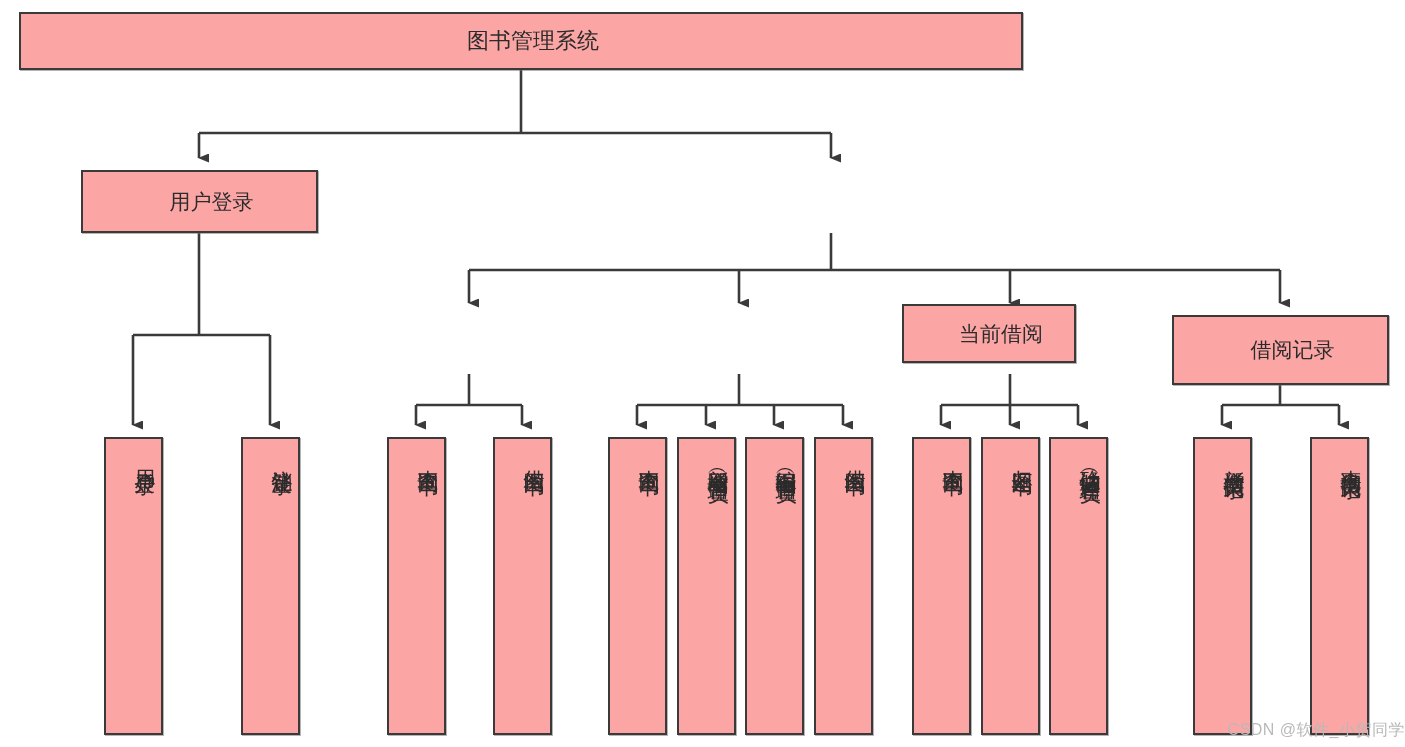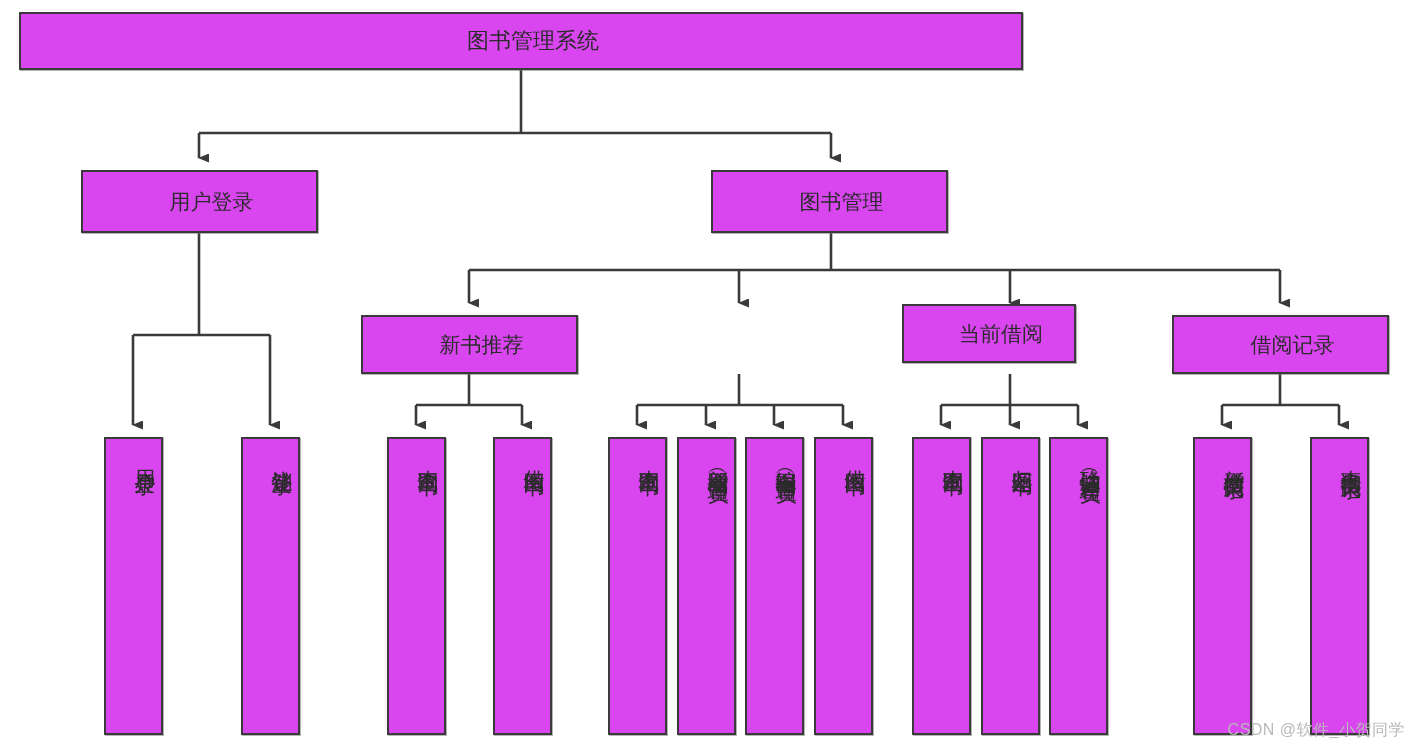--- a/index.html
+++ b/index.html
@@ -22,21 +22,21 @@
     position: absolute;
     left: 0;
     top: 0;
     width: 1405px;
     height: 747px;
     pointer-events: none;
   }
   .node {
     position: absolute;
     box-sizing: border-box;
-    background: #d946ef;
+    background: #fca5a5;
     border: 2px solid #3a3a3a;
     display: flex;
     align-items: center;
     justify-content: center;
     box-shadow: 1px 1px 0 0 rgba(120,120,120,0.55);
     padding-left: 24px;
   }
   .node .label {
     color: #2b2b2b;
     line-height: 1.12;
@@ -125,31 +125,25 @@
     </g>
   </svg>
 
   <div class="node root horiz" style="left:19px; top:12px; width:1004px; height:58px;">
     <span class="label">图书管理系统</span>
   </div>
 
   <div class="node horiz" style="left:81px; top:170px; width:237px; height:63px;">
     <span class="label">用户登录</span>
   </div>
-  <div class="node horiz" style="left:711px; top:170px; width:237px; height:63px;">
-    <span class="label">图书管理</span>
-  </div>
 
-  <div class="node horiz" style="left:361px; top:315px; width:217px; height:59px;">
-    <span class="label">新书推荐</span>
-  </div>
   <div class="node horiz" style="left:902px; top:304px; width:174px; height:59px;">
     <span class="label">当前借阅</span>
   </div>
-  <div class="node horiz" style="left:1172px; top:315px; width:217px; height:59px;">
+  <div class="node horiz" style="left:1172px; top:315px; width:217px; height:70px;">
     <span class="label">借阅记录</span>
   </div>
 
   <div class="node vert" style="left:104px; top:437px; width:59px; height:298px;">
     <span class="label">用户登录</span>
   </div>
   <div class="node vert" style="left:241px; top:437px; width:59px; height:298px;">
     <span class="label">注销登录</span>
   </div>
 

